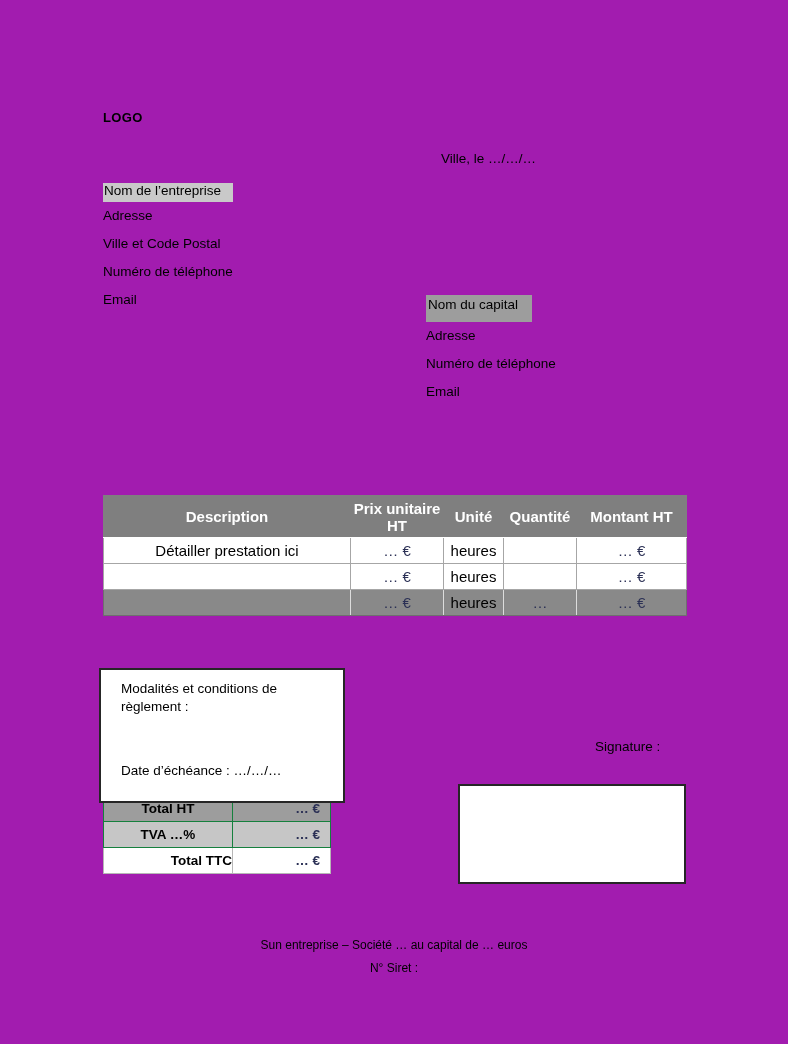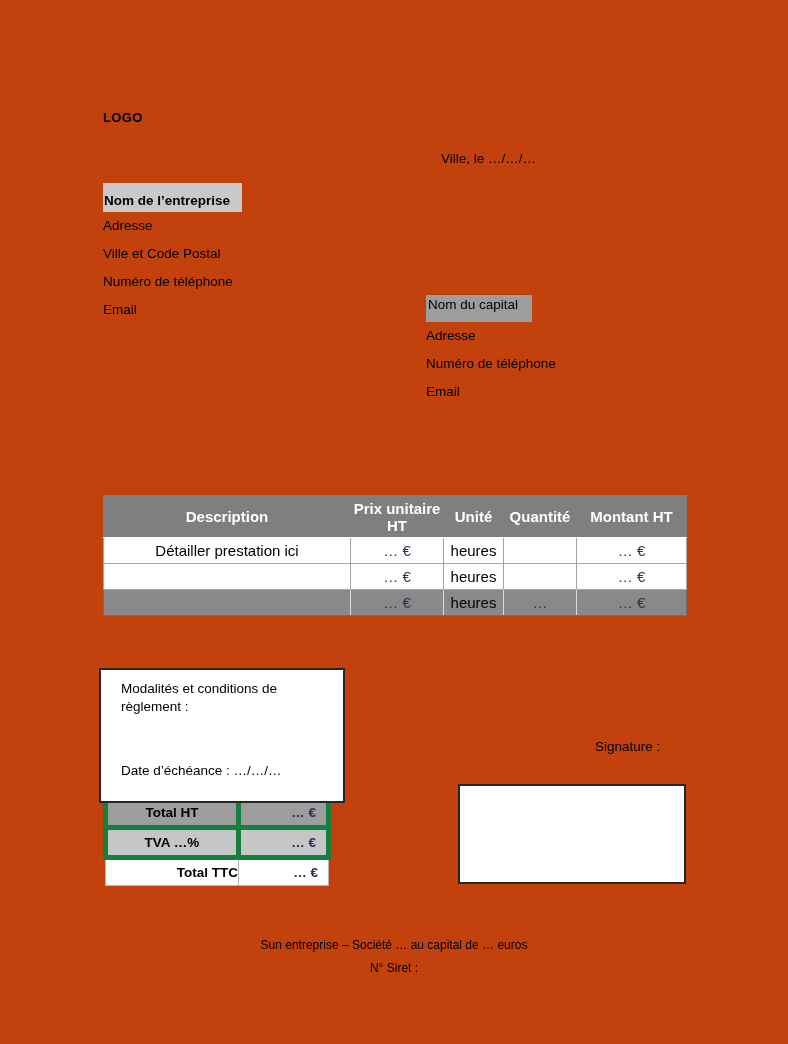--- a/index.html
+++ b/index.html
@@ -1,35 +1,35 @@
 <!DOCTYPE html>
 <html style="--highlight-light: #c9c9c9; --highlight-medium: #9d9d9d; --table-header: #7f7f7f; --row-gray: #898989; --total-ht-bg: #9d9d9d; --tva-bg: #c6c6c6; --value-text: #2b3055;"><head>
 <meta charset="utf-8">
 <style>
   html,body { margin:0; padding:0; background:#ffffff; }
   .page {
-    position:relative; width:788px; height:1044px; background:#c2410c;
+    position:relative; width:788px; height:1044px; background:#a21caf;
     font-family:"Liberation Sans","DejaVu Sans",sans-serif; color:#000;
     overflow:hidden;
   }
   .logo {
     position:absolute; left:103px; top:110px;
     font-size:13px; font-weight:bold; letter-spacing:0.4px;
   }
   .invoice-title {
     position:absolute; left:437px; top:97px; width:156px; height:46px;
     box-sizing:border-box; background:var(--highlight-medium,#9d9d9d);
     font-size:26px; font-weight:bold; padding:5px 0 0 4px; letter-spacing:0.2px;
   }
   .city-date { position:absolute; left:441px; top:151px; font-size:13.5px; }
 
   .company { position:absolute; left:103px; top:183px; font-size:13.5px; }
   .company .name {
     display:inline-block; background:var(--highlight-light,#c9c9c9);
-    font-weight:bold; padding:10px 12px 4px 1px;
+    font-weight:normal; padding:0 12px 4px 1px;
   }
   .info-line { line-height:28px; height:28px; white-space:nowrap; }
 
   .client { position:absolute; left:426px; top:295px; font-size:13.5px; }
   .client .name {
     display:inline-block; background:var(--highlight-medium,#9d9d9d);
     padding:2px 14px 10px 2px;
   }
 
   table.items {
@@ -61,21 +61,21 @@
     position:absolute; left:99px; top:668px; width:246px; height:135px;
     box-sizing:border-box; border:2px solid #262626; background:#fff;
     padding:10px 20px; font-size:13.5px; line-height:18px; z-index:3;
   }
   .payment-box .date-line { margin-top:46px; }
 
   table.totals {
     position:absolute; left:103px; top:795px; width:228px;
     border-collapse:collapse; font-size:13.5px; z-index:1; table-layout:fixed;
   }
-  table.totals td { height:25px; border:5px solid #15803d; padding:0; }
+  table.totals td { height:25px; border:1px solid #15803d; padding:0; }
   table.totals td.label { width:128px; text-align:center; font-weight:bold; }
   table.totals td.value {
     text-align:right; padding-right:10px; font-weight:bold;
     color:var(--value-text,#2b3055);
   }
   table.totals tr.t-ht td  { background:var(--total-ht-bg,#9d9d9d); }
   table.totals tr.t-tva td { background:var(--tva-bg,#c6c6c6); }
   table.totals tr.t-ttc td { background:#ffffff; border:1px solid #b7b7b7;text-align:right; }
 
   .signature-label { position:absolute; left:595px; top:739px; font-size:13.5px; }

